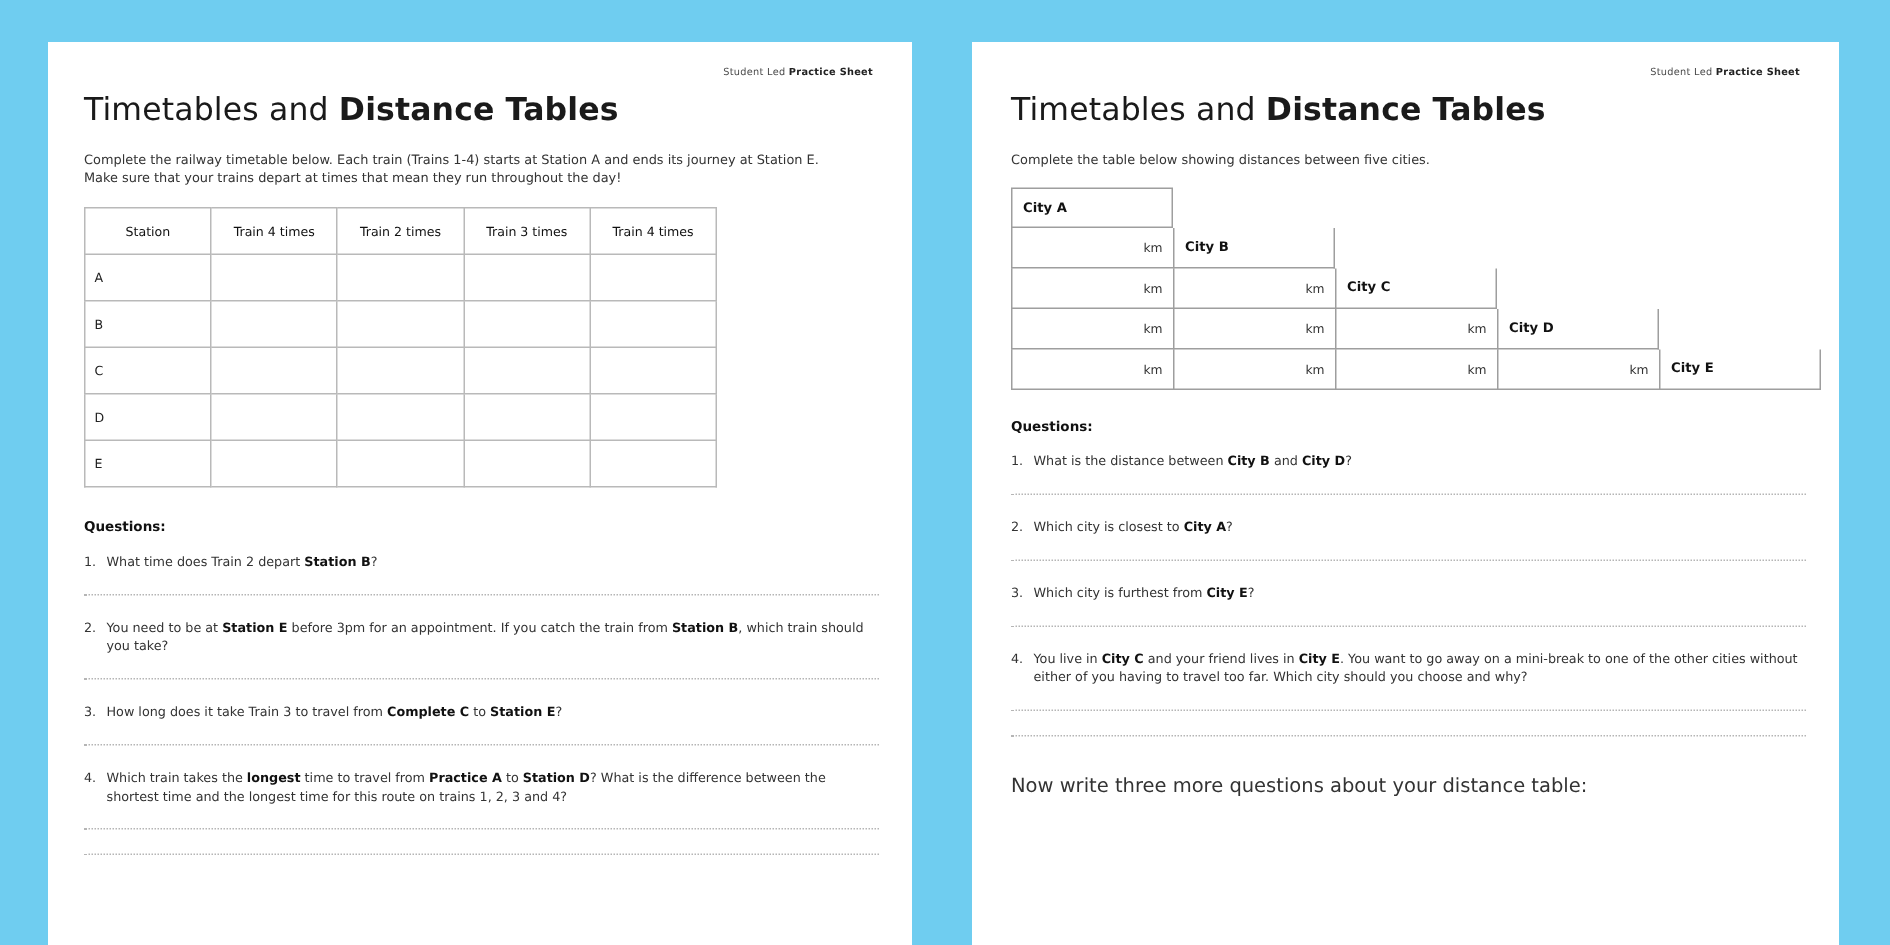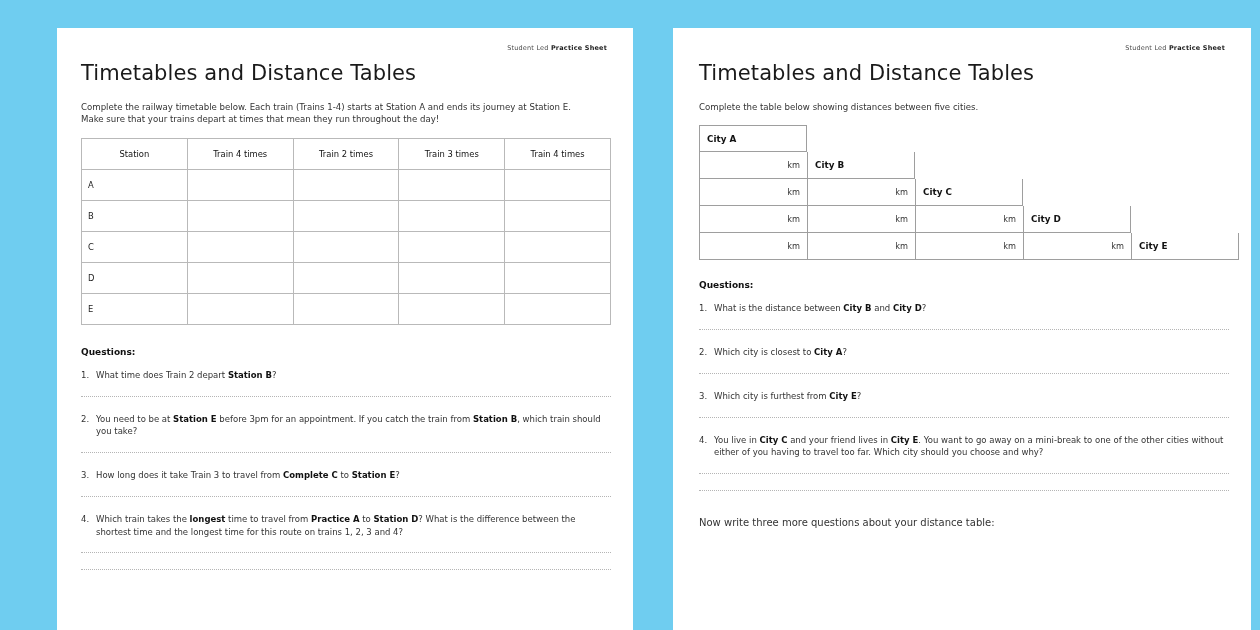--- a/index.html
+++ b/index.html
@@ -14,21 +14,20 @@
     overflow: hidden;
     position: relative;
   }
 
   .page {
     position: absolute;
     top: 28px;
     background: #ffffff;
     overflow: hidden;
     box-sizing: border-box;
-    margin-left: 25px;
   }
   .page-left {
     left: 32px;
     width: 576px;
     height: 602px;
     padding: 14px 22px 0 24px;
   }
   .page-right {
     left: 648px;
     width: 578px;
@@ -50,41 +49,41 @@
   }
 
   .doc-title {
     font-size: 21px;
     color: #1a1a1a;
     margin: 8px 0 16px 0;
     letter-spacing: 0.1px;
     font-weight: normal;
   }
   .doc-title .title-bold {
-    font-weight: normal;
+    font-weight: bold;
   }
 
   .section-head {
     font-size: 9.5px;
     font-weight: bold;
     color: #111;
     margin: 0 0 3px 0;
   }
   .section-intro {
     font-size: 8.6px;
     color: #333;
     line-height: 1.45;
     margin: 0 0 12px 0;
     max-width: 512px;
   }
 
   
   table.timetable {
     border-collapse: collapse;
-    width: 530px;
+    width: 422px;
     table-layout: fixed;
     margin-bottom: 22px;
   }
   table.timetable th,
   table.timetable td {
     border: 1px solid #b9b9b9;
     height: 28px;
     font-size: 8.4px;
     font-weight: normal;
     color: #222;
@@ -166,21 +165,21 @@
     font-weight: bold;
     font-size: 8.8px;
     color: #111;
     border-right: 1px solid #9e9e9e;
   }
   .dist-row:not(:first-child) .dist-cell {
     border-top: none;
   }
 
   .closing-note {
-    font-size: 10px;
+    font-size: 13px;
     color: #333;
     margin-top: 26px;
   }
 </style>
 </head>
 <body style="background: rgb(111, 205, 240);">
 
 <div class="page page-left">
 
   <div class="brand-line">

